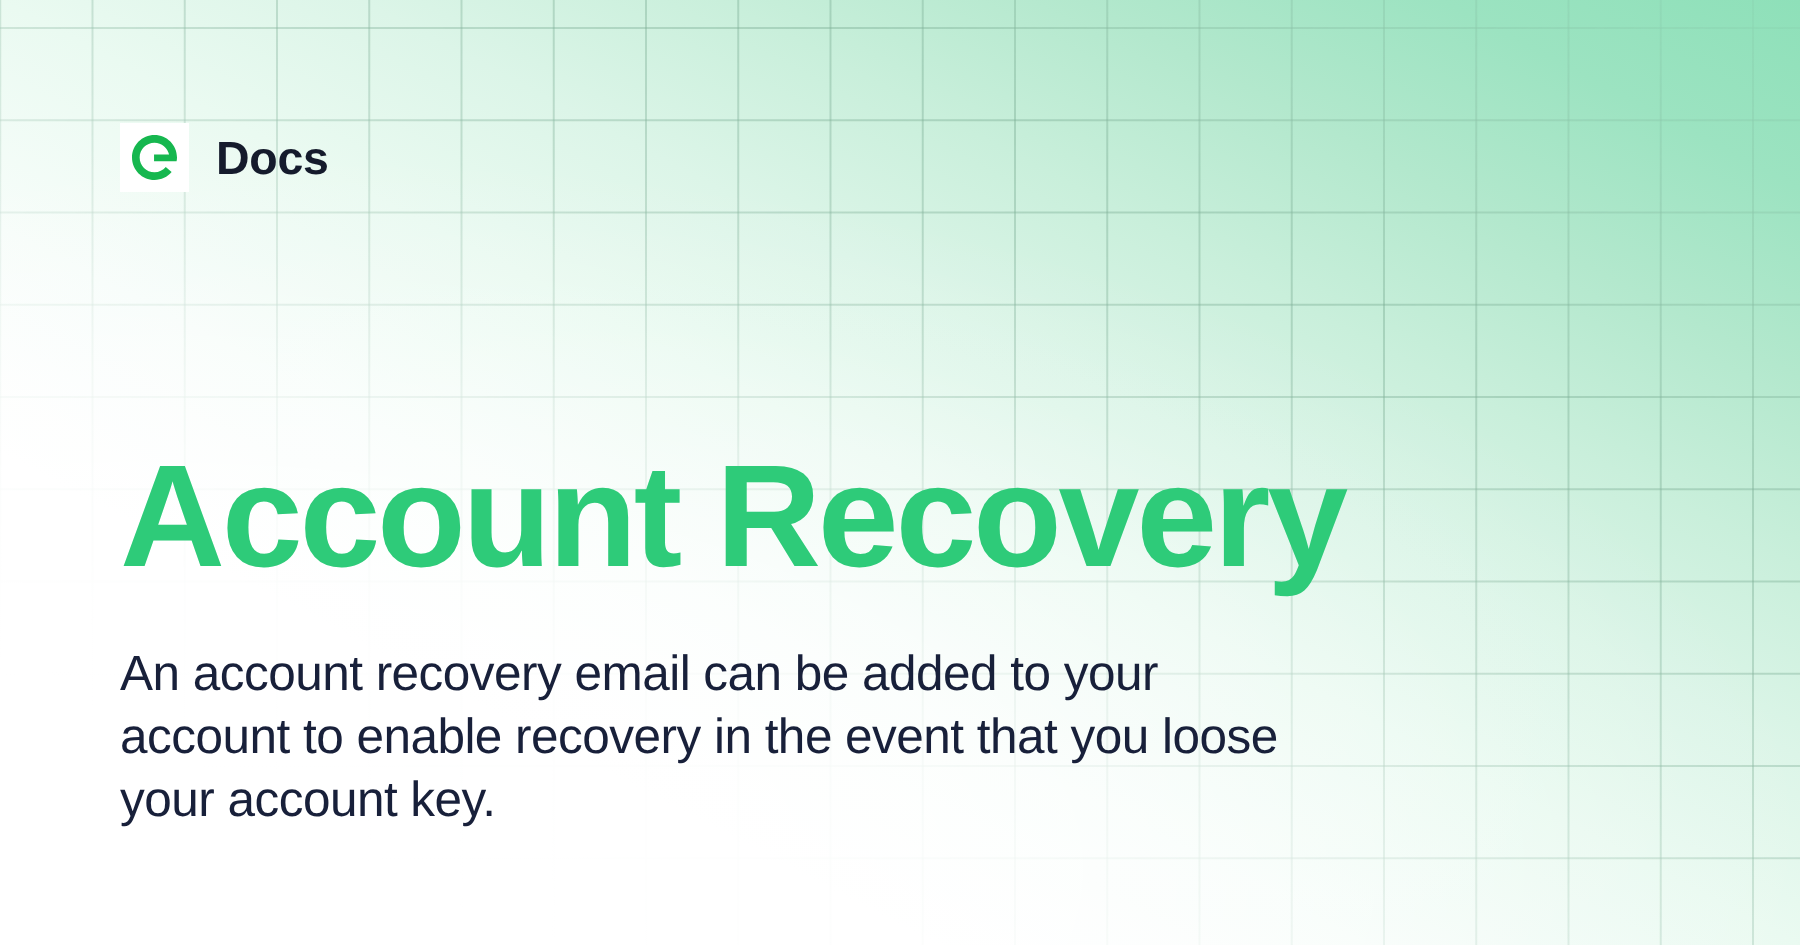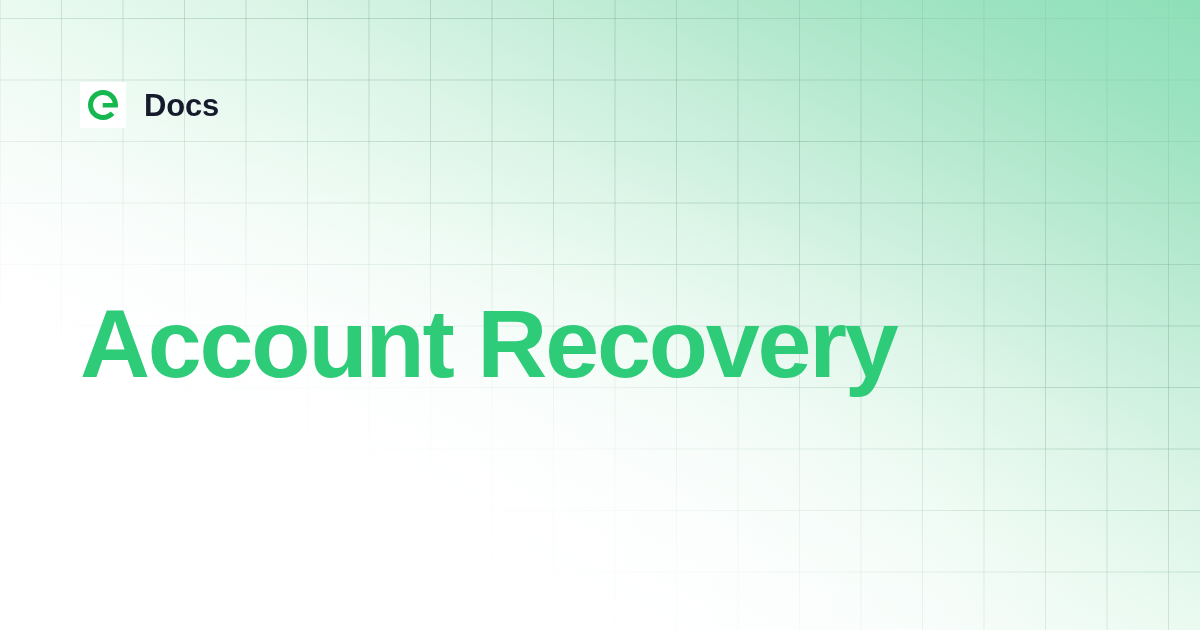--- a/index.html
+++ b/index.html
@@ -177,15 +177,16 @@
                    L43.6 27.4
                    C43.86 26.29 44 25.16 44 24
                    C44 12.95 35.05 4 24 4 Z" fill="#16b74f"></path>
         </svg>
       </span>
       <span class="brand-name">Docs</span>
     </div>
 
     <h1 class="headline">Account Recovery</h1>
 
+    <p class="description">An account recovery email can be added to your account to enable recovery in the event that you loose your account key.</p>
 
   </div>
 </div>
 
 </body></html>

